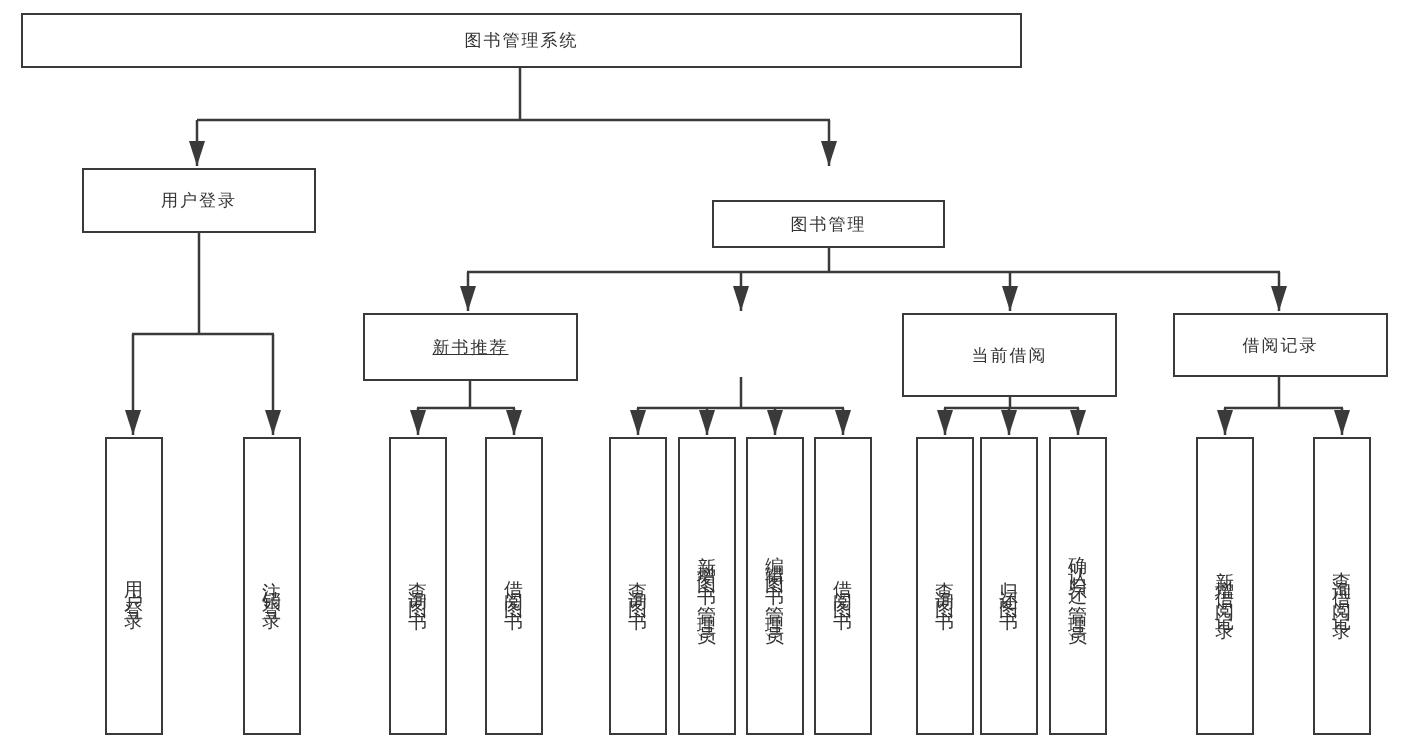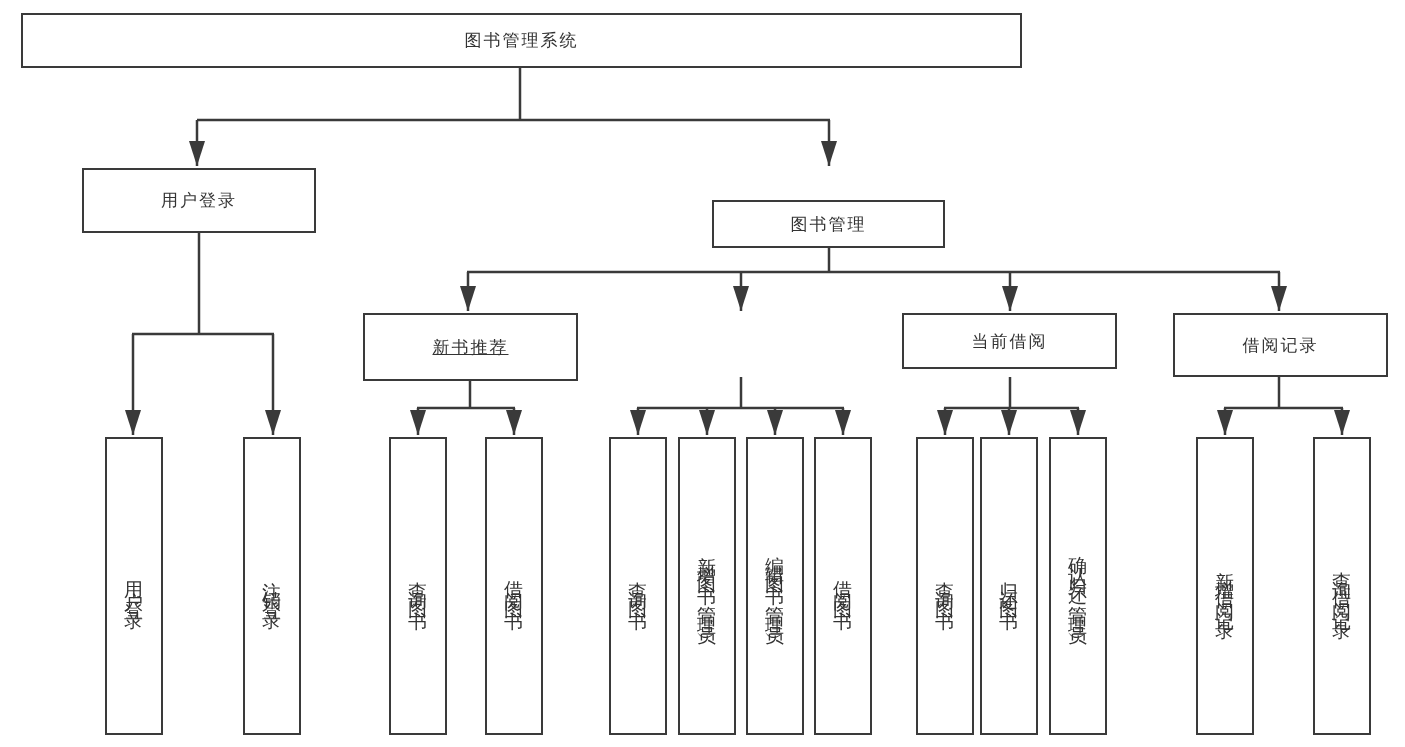--- a/index.html
+++ b/index.html
@@ -109,21 +109,21 @@
       <line x1="1342" y1="408" x2="1342" y2="435" marker-end="url(#arw)"></line>
     </g>
   </svg>
 
   <div class="node h" style="left:21px; top:13px; width:1001px; height:55px;">图书管理系统</div>
 
   <div class="node h" style="left:82px; top:168px; width:234px; height:65px;">用户登录</div>
   <div class="node h" style="left:712px; top:168px; width:233px; height:48px;margin-top:32px;">图书管理</div>
 
   <div class="node h" style="left:363px; top:313px; width:215px; height:68px;text-decoration:underline;">新书推荐</div>
-  <div class="node h" style="left:902px; top:313px; width:215px; height:56px;">当前借阅</div>
+  <div class="node h" style="left:902px; top:313px; width:215px; height:84px;">当前借阅</div>
   <div class="node h" style="left:1173px; top:313px; width:215px; height:64px;">借阅记录</div>
 
   <div class="node v" style="left:105px; top:437px; width:58px; height:298px;">用户登录</div>
   <div class="node v" style="left:243px; top:437px; width:58px; height:298px;">注销登录</div>
 
   <div class="node v" style="left:389px; top:437px; width:58px; height:298px;">查询图书</div>
   <div class="node v" style="left:485px; top:437px; width:58px; height:298px;">借阅图书</div>
 
   <div class="node v" style="left:609px; top:437px; width:58px; height:298px;">查询图书</div>
   <div class="node v" style="left:678px; top:437px; width:58px; height:298px;">新增图书（管理员）</div>

